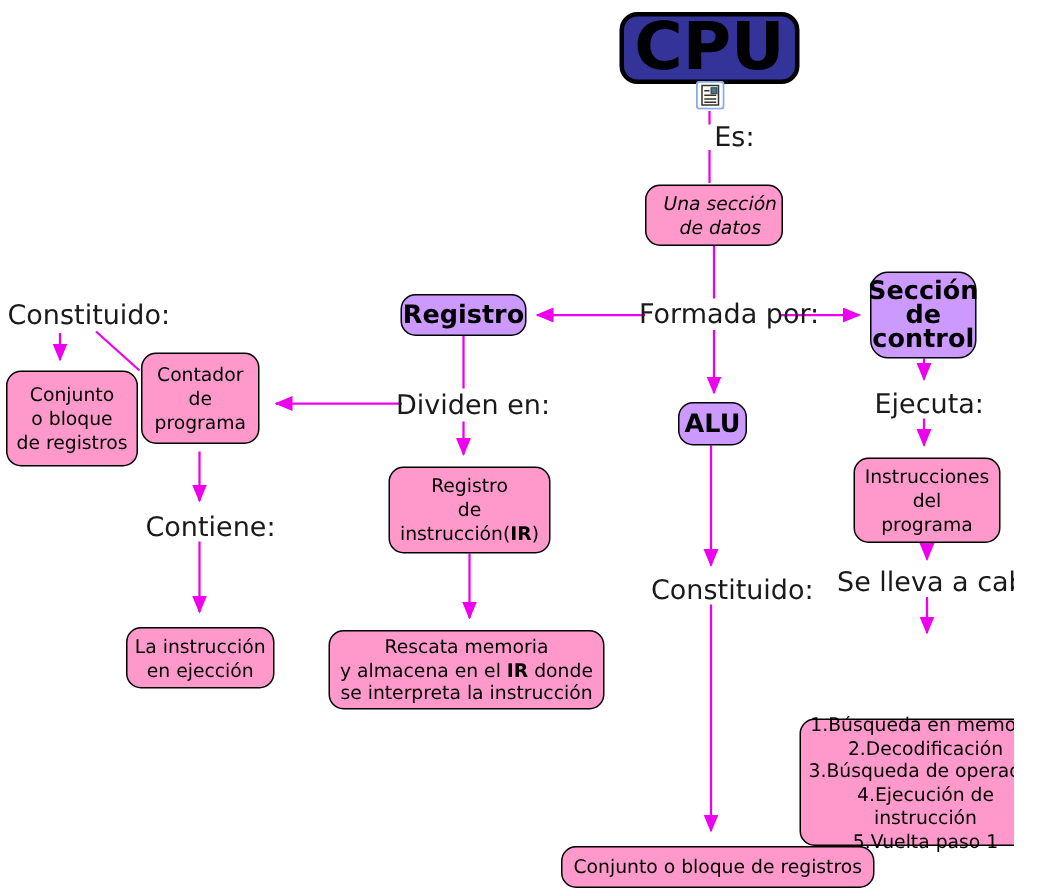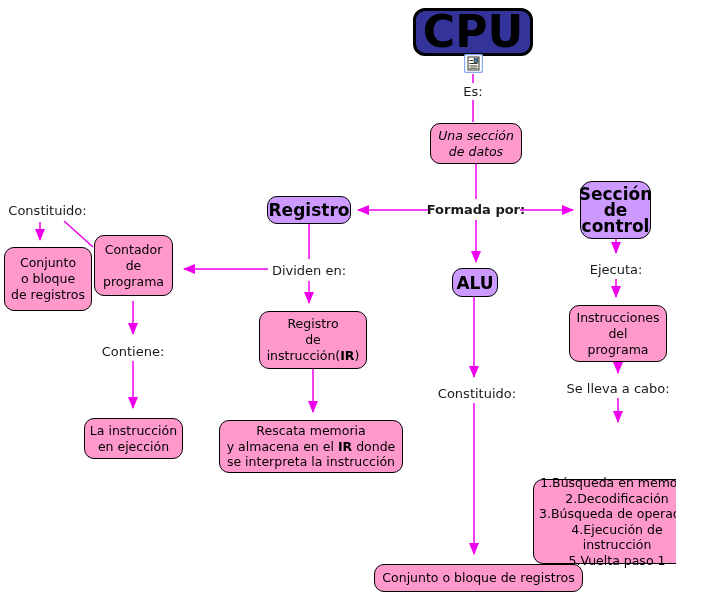--- a/index.html
+++ b/index.html
@@ -24,25 +24,25 @@
     padding:2px 3px;
   }
   .pink{background:#FF99CC;}
   .purple{background:#CC99FF;font-weight:bold;font-size:17px;}
   .cpu{
     background:#333399;
     border-width:3px;border-radius:12px;
     font-weight:bold;font-size:44px;line-height:1;
     letter-spacing:0px;color:#000;
   }
-  .italic{font-style:italic;}
+  .italic{font-style:italic;justify-content:flex-end;}
   .label{
     position:absolute;
-    font-size:13px;line-height:15px;
-    text-align:center;
+    font-size:18px;line-height:15px;
+    text-align:right;
     white-space:nowrap;
     color:#1a1a1a;
   }
 </style>
 </head>
 <body>
 
 <div id="canvas">
 
   <svg id="wires" xmlns="http://www.w3.org/2000/svg" width="708" height="595">
@@ -85,21 +85,21 @@
       <rect x="4" y="3" width="11" height="13" fill="#FFFFF0" stroke="#333333" stroke-width="1"></rect>
       <rect x="10" y="4.5" width="4" height="4" fill="#447799" stroke="#333333" stroke-width="0.6"></rect>
       <line x1="5.5" y1="6.5" x2="9" y2="6.5" stroke="#333333" stroke-width="1"></line>
       <line x1="5.5" y1="9.5" x2="13.5" y2="9.5" stroke="#333333" stroke-width="1"></line>
       <line x1="5.5" y1="12" x2="13.5" y2="12" stroke="#333333" stroke-width="1"></line>
       <line x1="5.5" y1="14.2" x2="13.5" y2="14.2" stroke="#333333" stroke-width="1"></line>
     </svg>
   </div>
 
   <div class="label" style="left:443px;top:84px;width:60px;">Es:</div>
-  <div class="label" style="left:426px;top:202px;width:100px;font-weight:bold;">Formada por:</div>
+  <div class="label" style="left:426px;top:202px;width:100px;">Formada por:</div>
   <div class="label" style="left:264px;top:263px;width:90px;">Dividen en:</div>
   <div class="label" style="left:5px;top:203px;width:85px;">Constituido:</div>
   <div class="label" style="left:97px;top:344px;width:72px;">Contiene:</div>
   <div class="label" style="left:434px;top:386px;width:86px;">Constituido:</div>
   <div class="label" style="left:583px;top:262px;width:66px;">Ejecuta:</div>
   <div class="label" style="left:558px;top:381px;width:120px;">Se lleva a cabo:</div>
 
   <div class="node pink italic" style="left:430px;top:123px;width:92px;height:41px;">
     <span>Una sección
 de datos</span>

